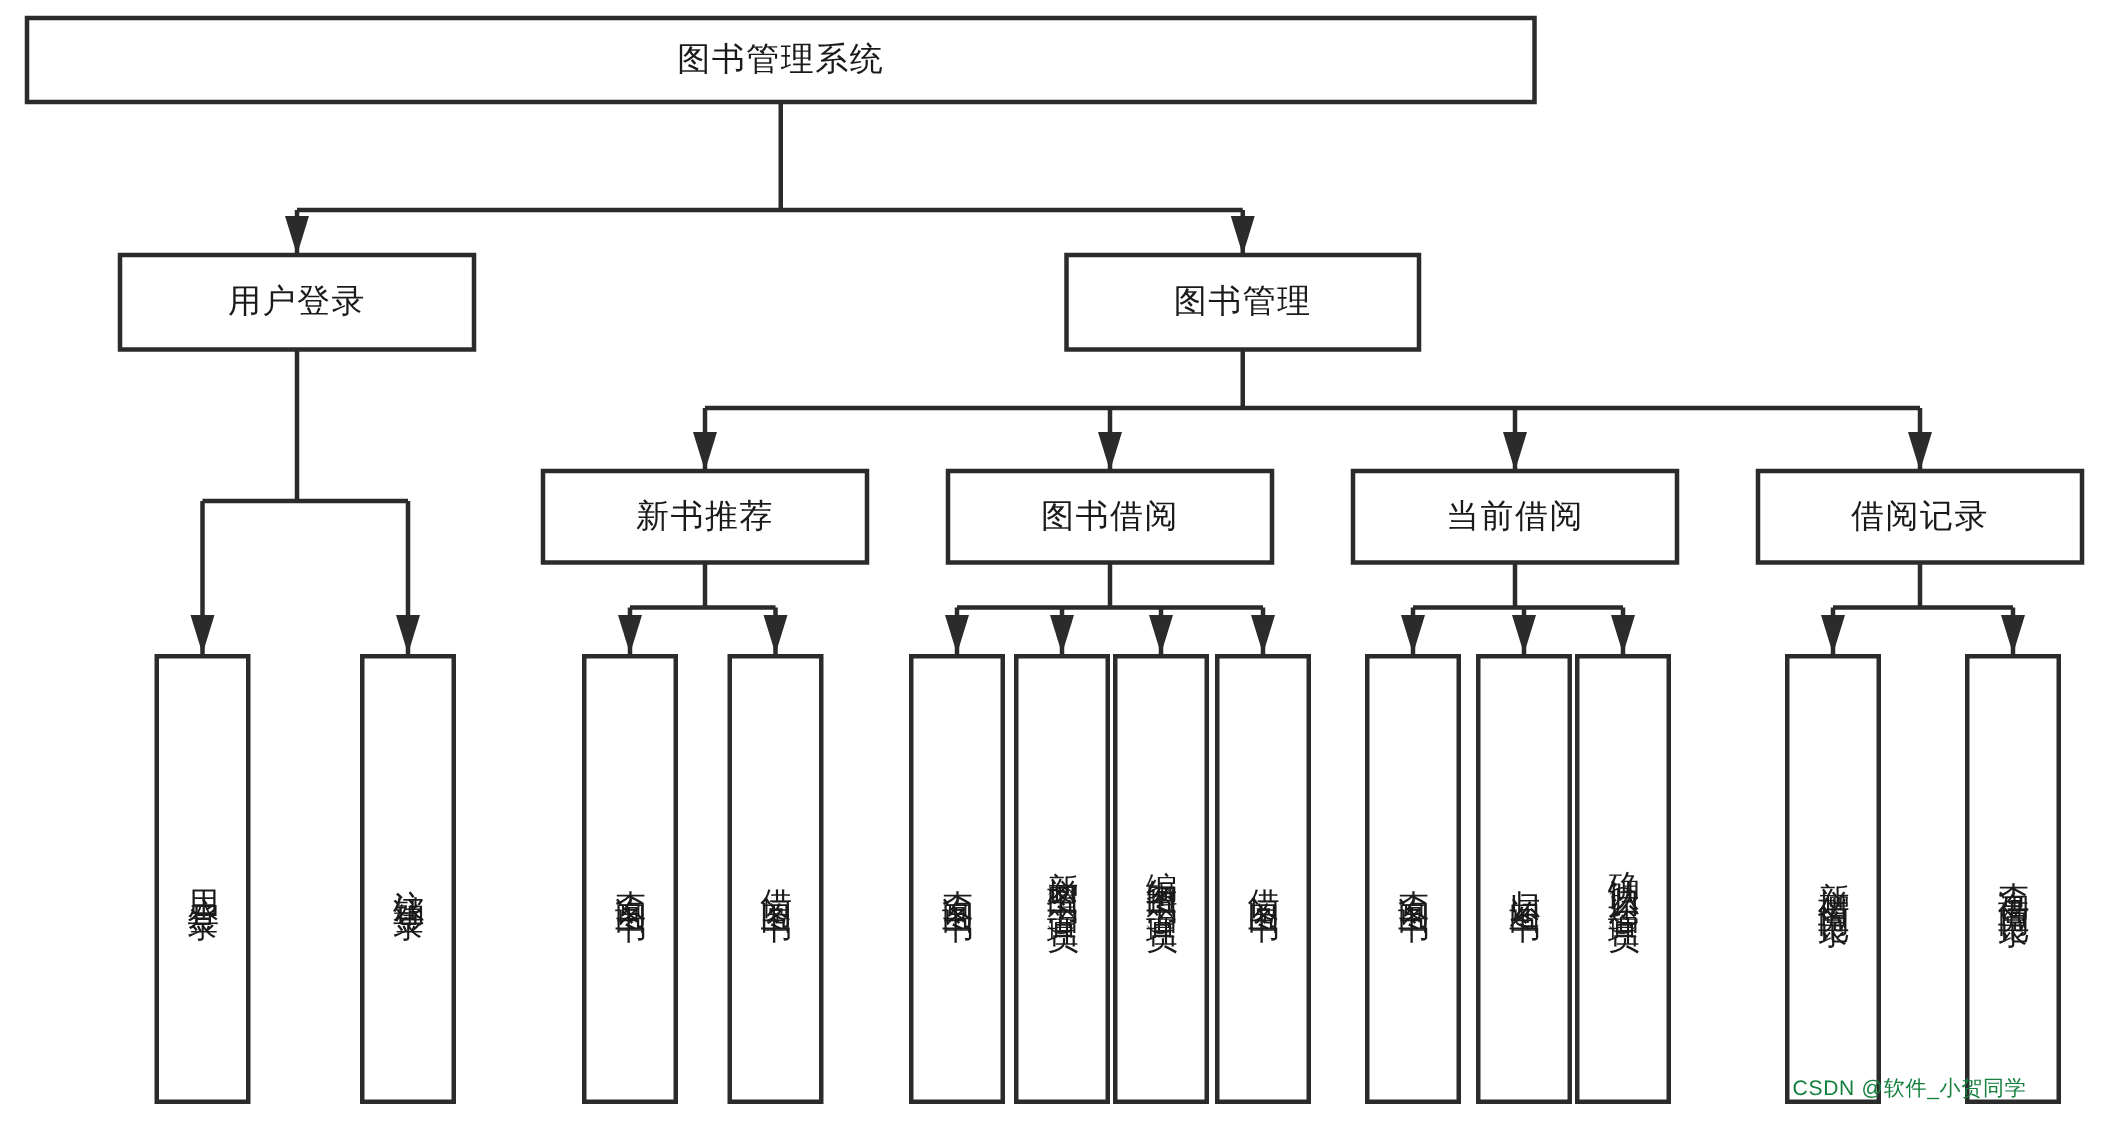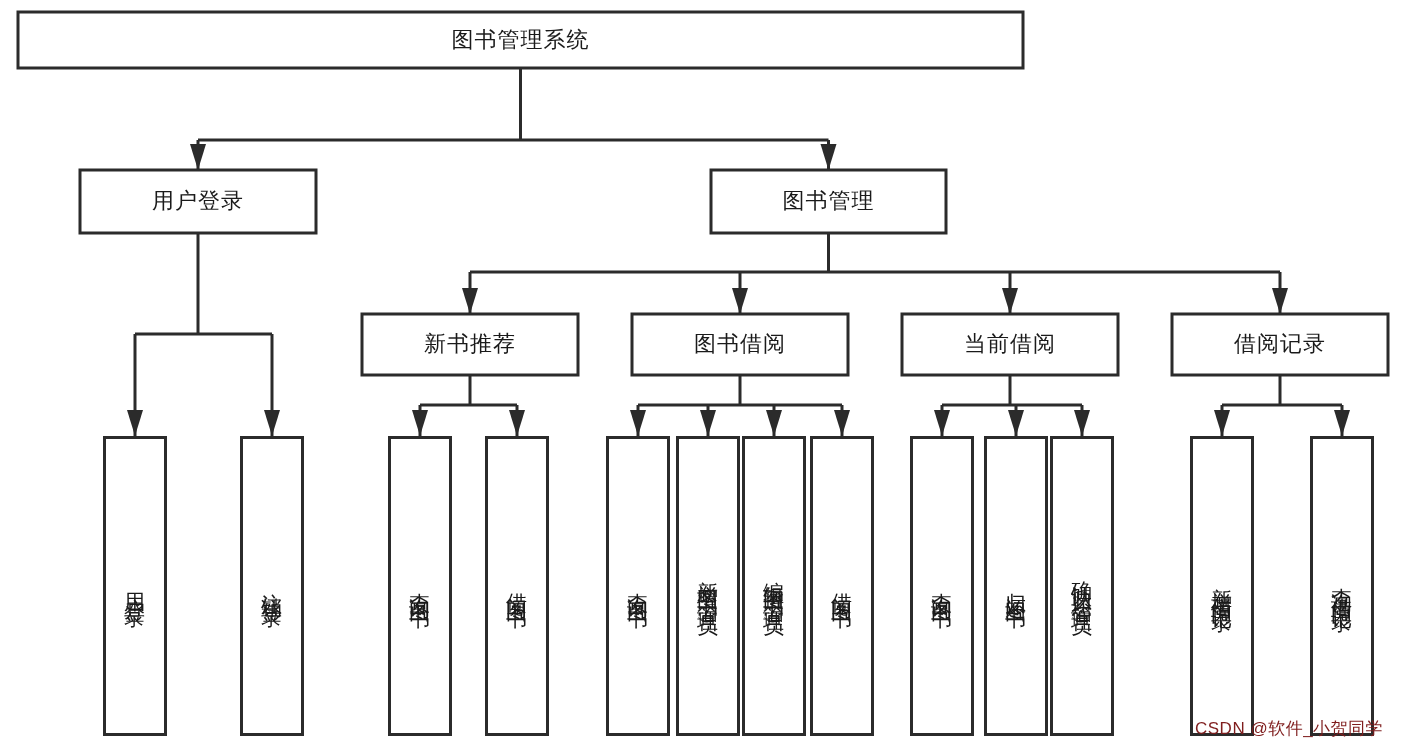--- a/index.html
+++ b/index.html
@@ -67,22 +67,22 @@
     font-size: 21px;
     line-height: 1;
     color: #1a1a1a;
     letter-spacing: 5px;
     white-space: nowrap;
     text-align: center;
   }
   .watermark {
     position: absolute;
     font-family: "Liberation Sans", "DejaVu Sans", sans-serif;
-    font-size: 17px;
-    color: #7f1d1d;
+    font-size: 14px;
+    color: #15803d;
     white-space: nowrap;
     letter-spacing: 0.5px;
     pointer-events: none;
   }
 </style>
 </head>
 <body>
 
 <div id="diagram-root">
 

